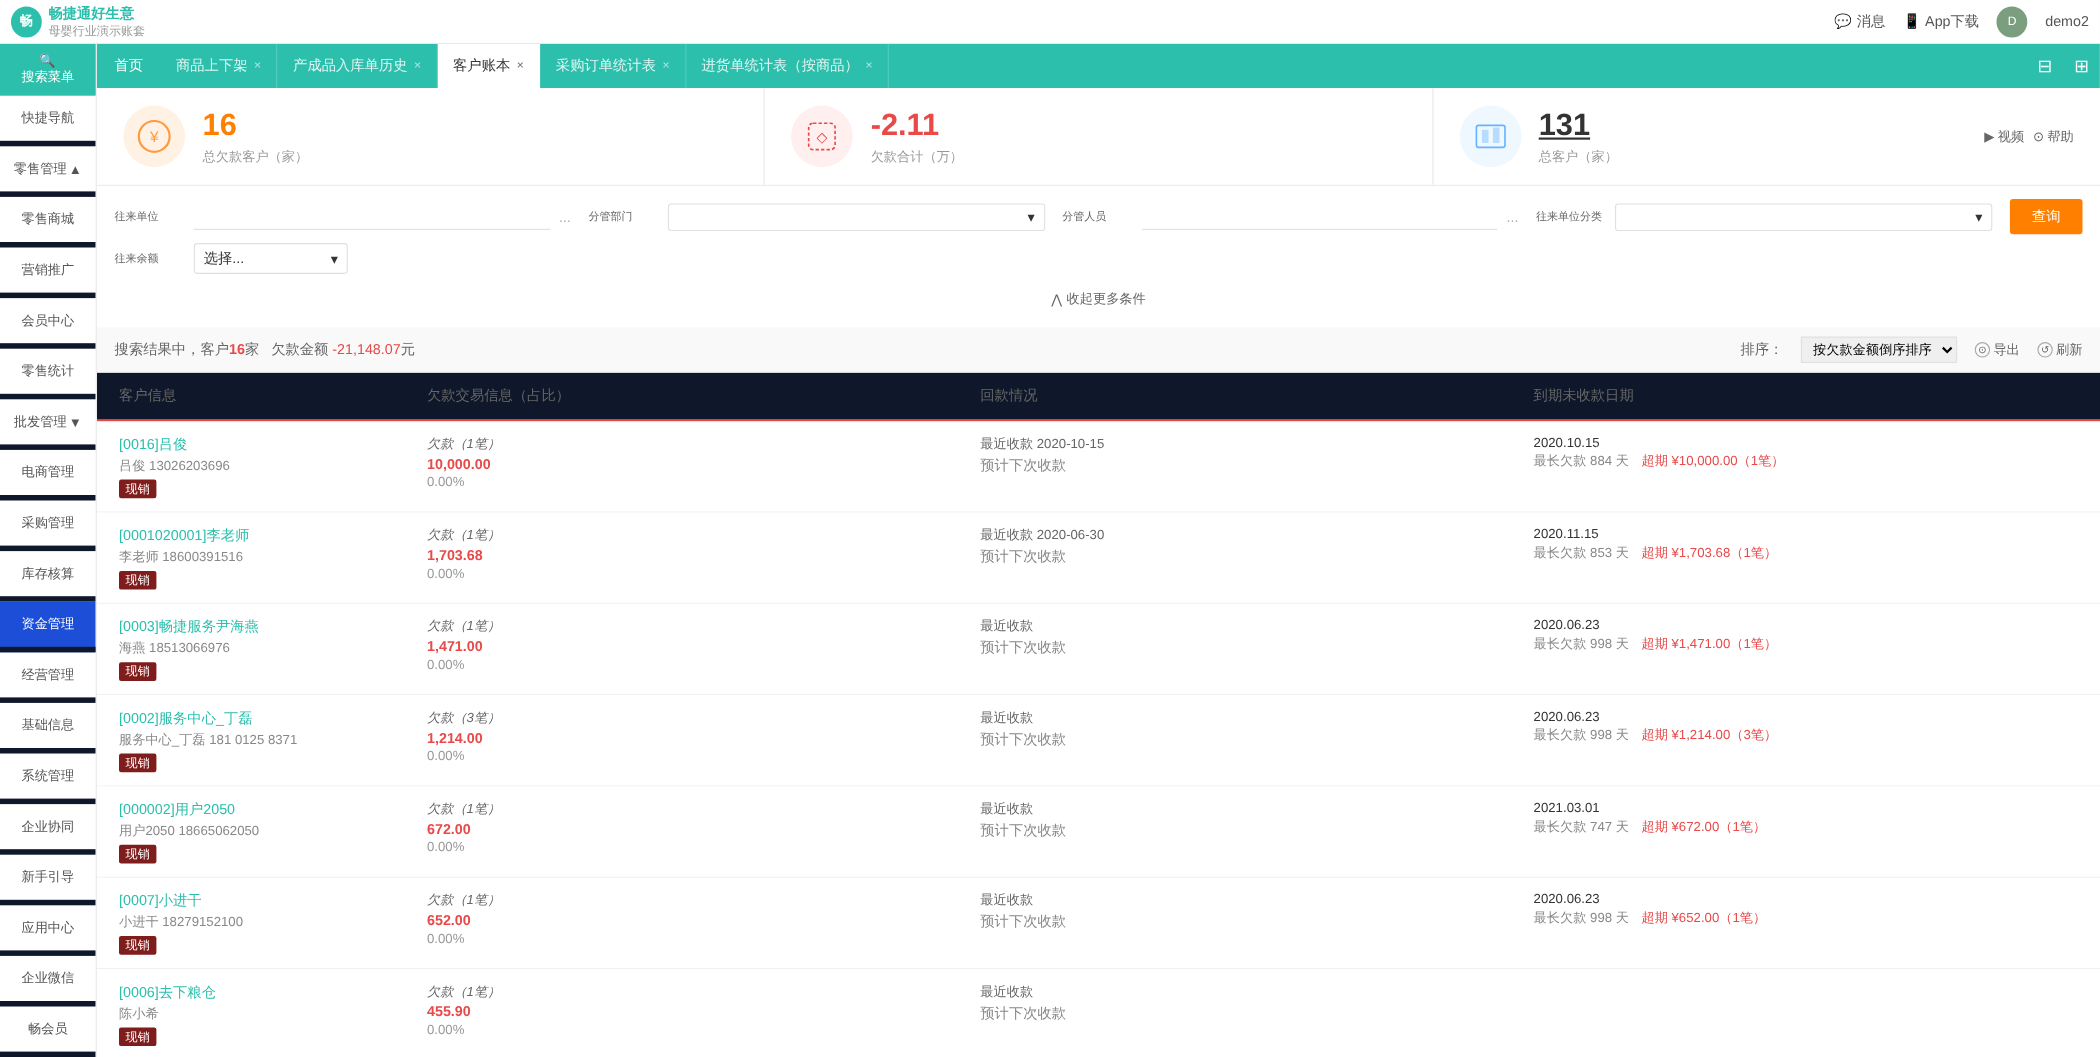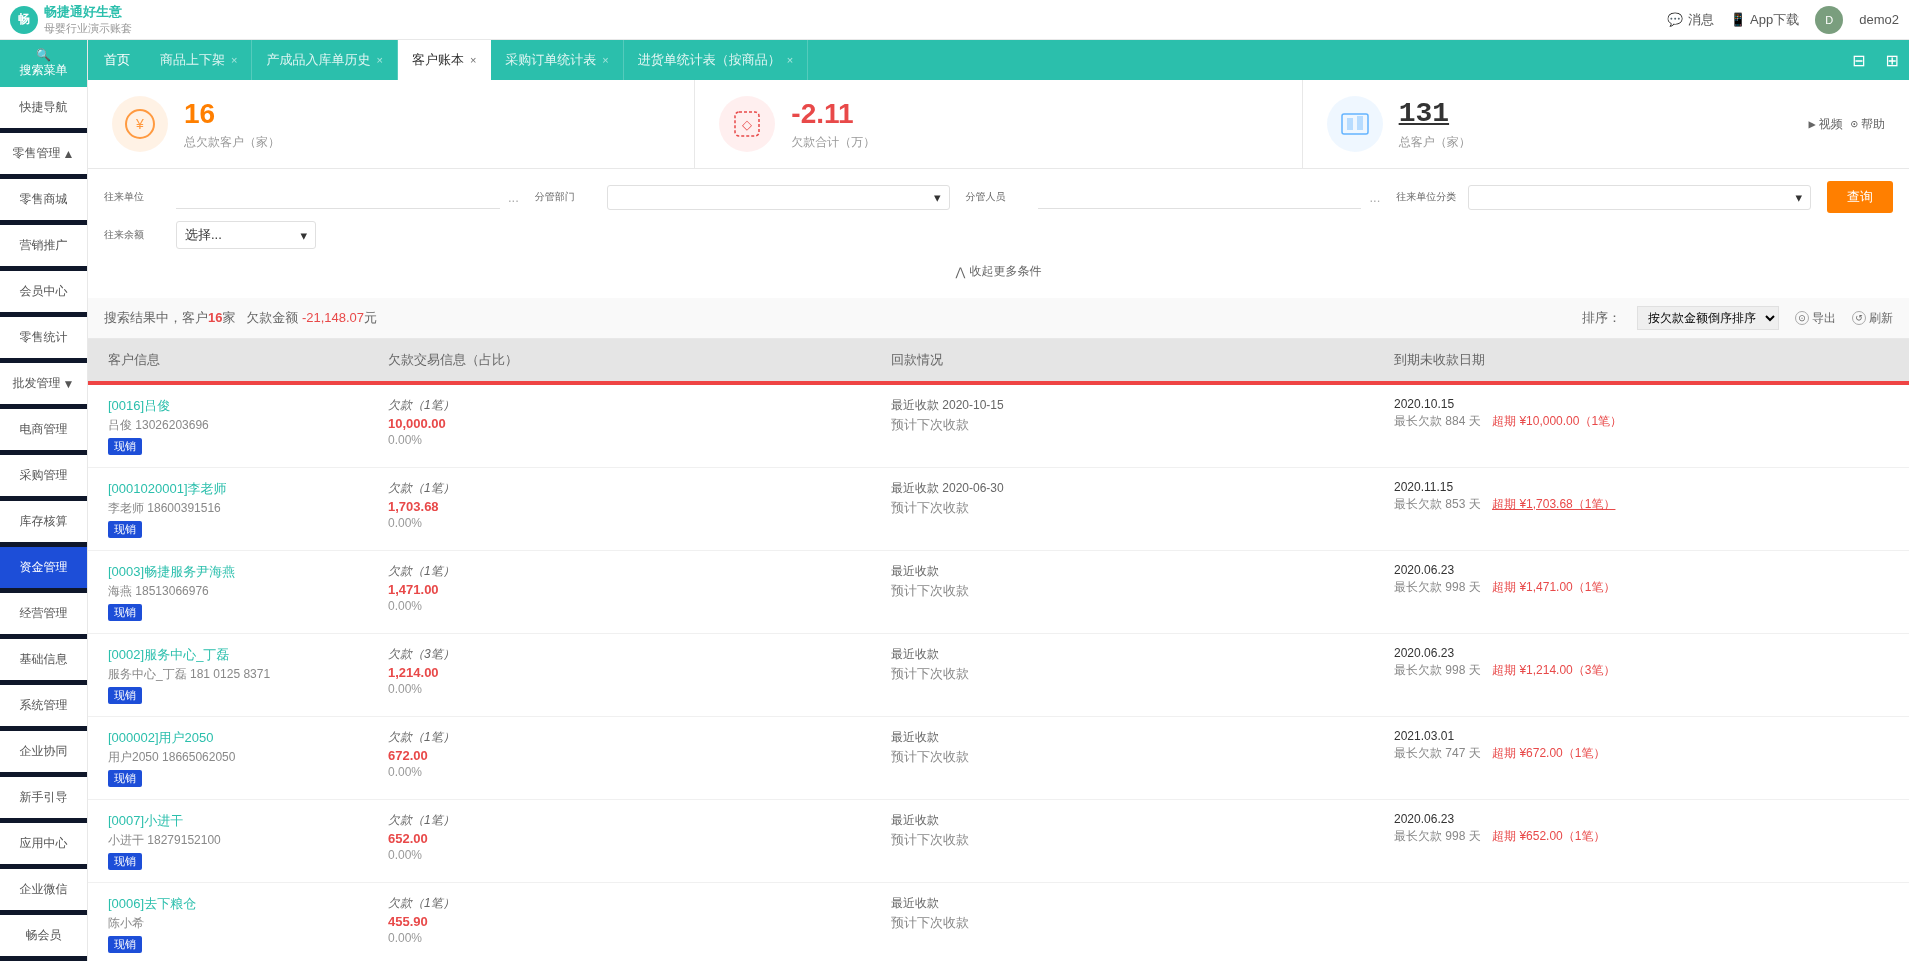--- a/index.html
+++ b/index.html
@@ -68,26 +68,26 @@
     .result-bar { background: #f9f9f9; border-bottom: 1px solid #e8e8e8; padding: 8px 16px; display: flex; align-items: center; justify-content: space-between; font-size: 13px; }
     .result-bar .info { color: #666; }
     .result-bar .info span { color: #e84949; }
     .result-bar-actions { display: flex; align-items: center; gap: 16px; color: #666; }
     .result-bar-actions select { border: 1px solid #e0e0e0; padding: 3px 6px; font-size: 12px; outline: none; }
     .action-link { cursor: pointer; display: flex; align-items: center; gap: 3px; font-size: 12px; }
     .action-link .circle-icon { width: 14px; height: 14px; border-radius: 50%; border: 1px solid #aaa; display: inline-flex; align-items: center; justify-content: center; font-size: 9px; }
 
     
     .table-wrapper { background: #fff; }
-    .table-header { display: grid; grid-template-columns: 280px 1fr 1fr 1fr; background: #e5e5e5; border-bottom: 4px solid #ef4444; padding: 10px 16px; font-size: 13px; color: #666; font-weight: 500; }
+    .table-header { display: grid; grid-template-columns: 280px 1fr 1fr 1fr; background: #0f172a; border-bottom: 2px solid #ef4444; padding: 10px 16px; font-size: 13px; color: #666; font-weight: 500; }
     .table-row-item { display: grid; grid-template-columns: 280px 1fr 1fr 1fr; border-bottom: 1px solid #f0f0f0; padding: 10px 16px; background: #fff; }
     .cell { padding: 2px 4px; }
     .customer-name { color: #2bbfac; font-size: 13px; cursor: pointer; }
     .customer-info { font-size: 12px; color: #888; margin-top: 2px; }
-    .customer-tag { display: inline-block; background: #1d4ed8; color: #fff; font-size: 11px; padding: 1px 6px; border-radius: 2px; margin-top: 4px; }
+    .customer-tag { display: inline-block; background: #7f1d1d; color: #fff; font-size: 11px; padding: 1px 6px; border-radius: 2px; margin-top: 4px; }
     .debt-count { color: #666; font-size: 12px; font-style: italic; }
     .debt-amount { color: #e84949; font-size: 13px; font-weight: bold; margin-top: 2px; }
     .debt-ratio { color: #999; font-size: 12px; margin-top: 2px; }
     .collection-info { font-size: 12px; color: #666; }
     .collection-next { color: #888; margin-top: 2px; }
     .overdue-date { color: #333; font-size: 12px; margin-bottom: 2px; }
     .overdue-days { color: #888; font-size: 12px; }
     .overdue-link { color: #e84949; font-size: 12px; }
 
     
@@ -212,21 +212,21 @@
               <svg width="32" height="32" viewBox="0 0 32 32">
                   <rect x="4" y="4" width="24" height="24" rx="4" fill="none" stroke="#e84949" stroke-width="1.5" stroke-dasharray="3,2"></rect>
                   <text x="16" y="21" text-anchor="middle" font-size="13" fill="#e84949">◇</text>
                 </svg>
             </div>
             <div>
               <div class="stat-value red">-2.11</div>
               <div class="stat-label">欠款合计（万）</div>
             </div>
           </div>
-          <div class="stat-card" style="border-right:none;font-family:Liberation Mono, monospace;">
+          <div class="stat-card" style="border-right:none;">
             <div class="stat-icon blue">
               <svg width="32" height="32" viewBox="0 0 32 32">
                   <rect x="3" y="6" width="26" height="20" rx="2" fill="none" stroke="#64b4ff" stroke-width="1.5"></rect>
                   <rect x="8" y="10" width="6" height="12" fill="#64b4ff" opacity="0.4"></rect>
                   <rect x="18" y="8" width="6" height="14" fill="#64b4ff" opacity="0.4"></rect>
                 </svg>
             </div>
             <div>
               <div class="stat-value dark">131</div>
               <div class="stat-label">总客户（家）</div>
@@ -351,21 +351,21 @@
               <div class="debt-ratio">0.00%</div>
             </div>
             <div class="cell">
               <div class="collection-info">最近收款    2020-06-30</div>
               <div class="collection-next">预计下次收款</div>
             </div>
             <div class="cell">
               <div class="overdue-date">2020.11.15</div>
               <div class="overdue-days">
                 <span>最长欠款 853 天</span>
-                <span class="overdue-link" style="margin-left:8px;text-decoration:underline;">超期 ¥1,703.68（1笔）</span>
+                <span class="overdue-link" style="margin-left:8px;">超期 ¥1,703.68（1笔）</span>
               </div>
             </div>
           </div>
 
           <div class="table-row-item">
             <div class="cell">
               <div class="customer-name">[0003]畅捷服务尹海燕</div>
               <div class="customer-info">海燕  18513066976</div>
               <span class="customer-tag">现销</span>
             </div>

